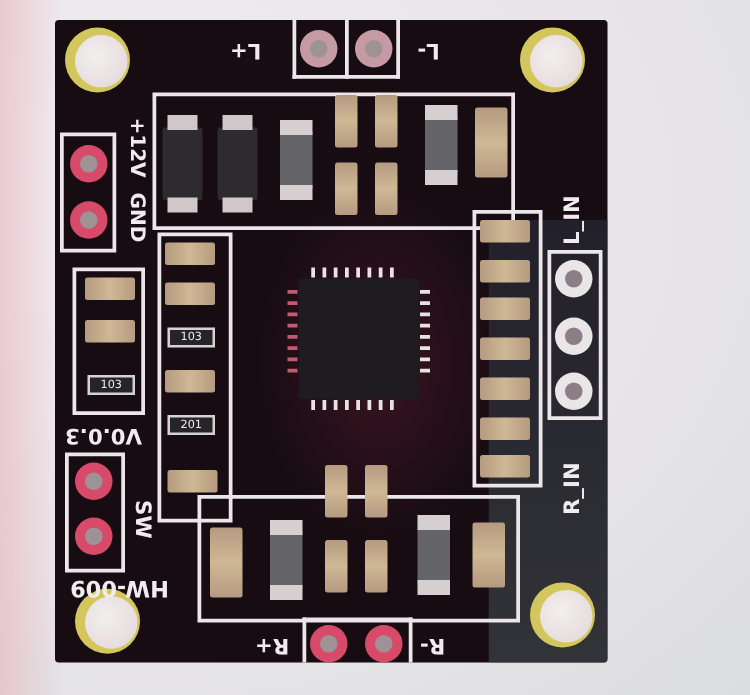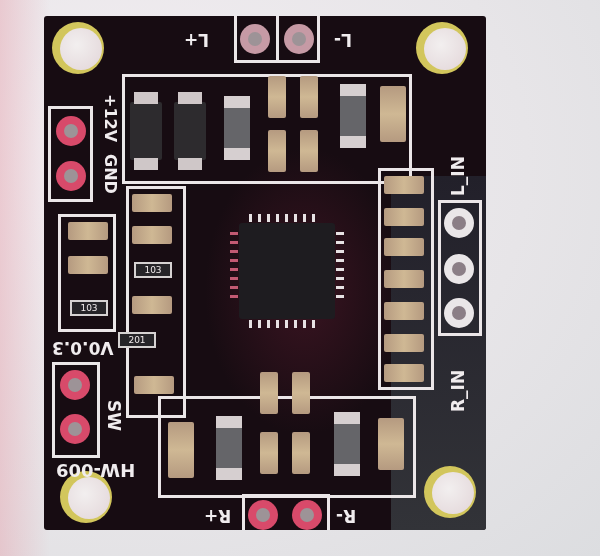--- a/index.html
+++ b/index.html
@@ -73,21 +73,21 @@
   <div class="cap v" style="left:224px;top:114px;width:18px;height:42px;"></div>
   <div class="cap v" style="left:256px;top:114px;width:18px;height:42px;"></div>
   <div class="ind" style="left:296px;top:76px;"></div>
   <div class="cap v" style="left:336px;top:70px;width:26px;height:56px;"></div>
 
   <div class="silk" style="left:82px;top:170px;width:60px;height:232px;"></div>
   <div class="cap" style="left:88px;top:178px;width:40px;height:18px;"></div>
   <div class="cap" style="left:88px;top:210px;width:40px;height:18px;"></div>
   <div class="res" style="left:90px;top:246px;width:38px;height:16px;">103</div>
   <div class="cap" style="left:88px;top:280px;width:40px;height:18px;"></div>
-  <div class="res" style="left:74px;top:316px;width:38px;height:16px;">201</div>
+  <div class="res" style="left:90px;top:316px;width:38px;height:16px;">201</div>
   <div class="cap" style="left:90px;top:360px;width:40px;height:18px;"></div>
 
   <div class="silk" style="left:14px;top:198px;width:58px;height:118px;"></div>
   <div class="cap" style="left:24px;top:206px;width:40px;height:18px;"></div>
   <div class="cap" style="left:24px;top:240px;width:40px;height:18px;"></div>
   <div class="res" style="left:26px;top:284px;width:38px;height:16px;">103</div>
   <div class="label rot180" style="left:8px;top:322px;">V0.0.3</div>
 
   <div class="silk" style="left:8px;top:346px;width:48px;height:96px;"></div>
   <div class="pad" style="left:16px;top:354px;"></div>

